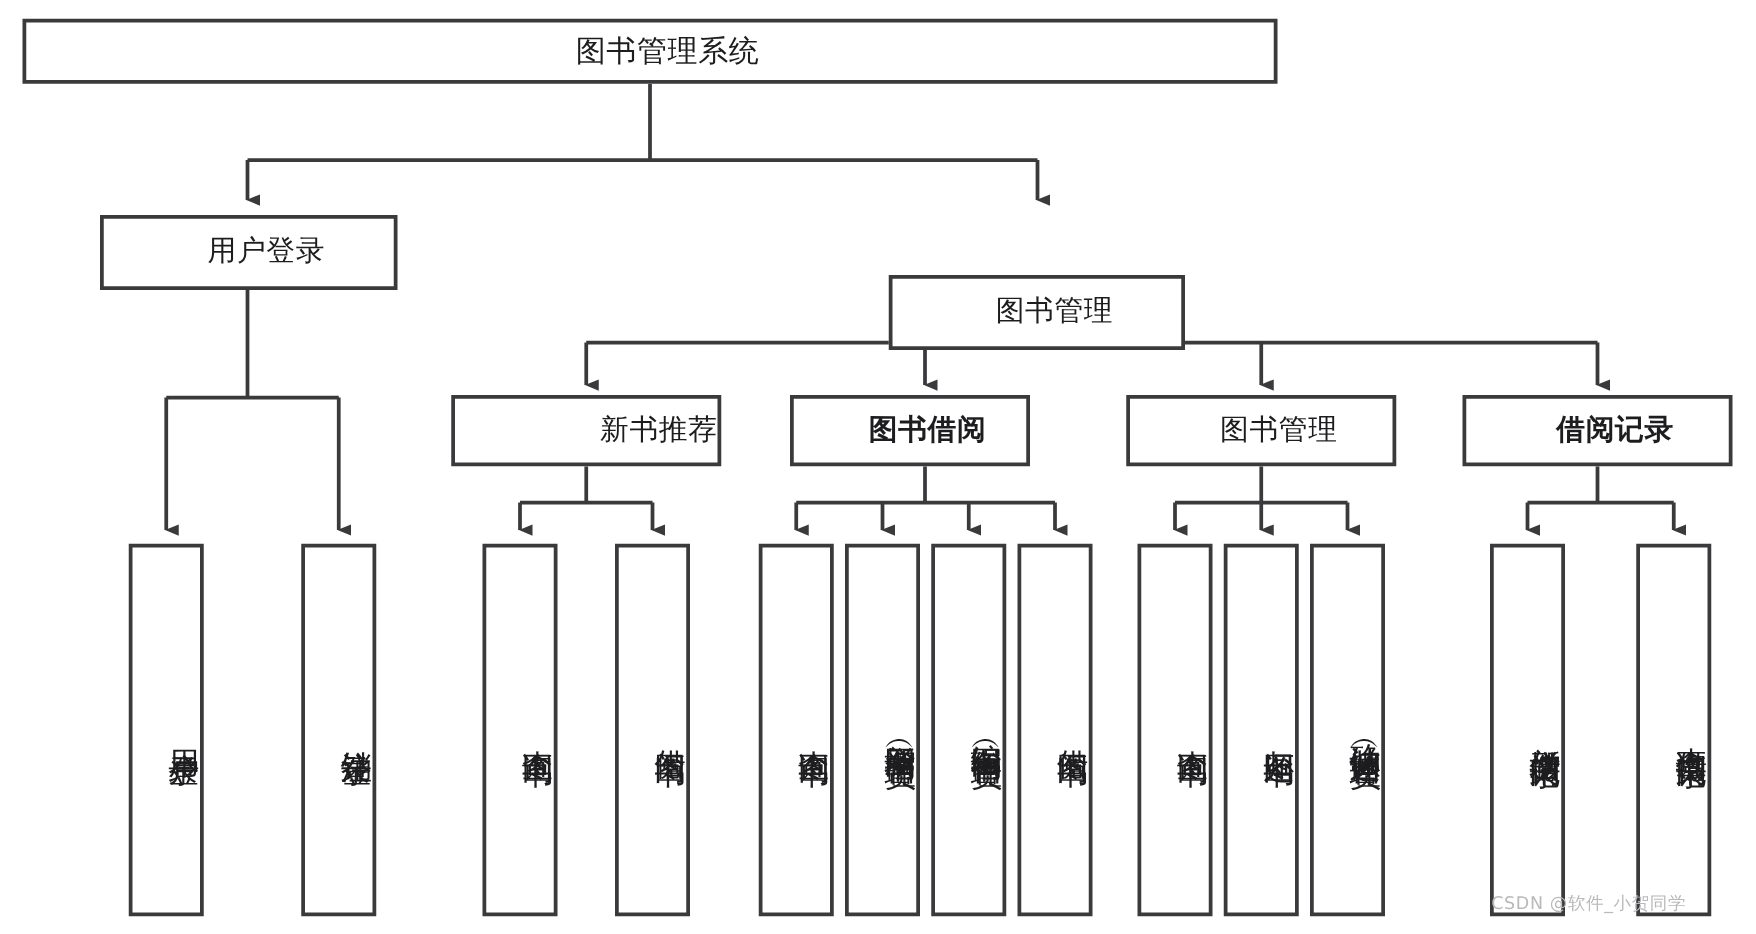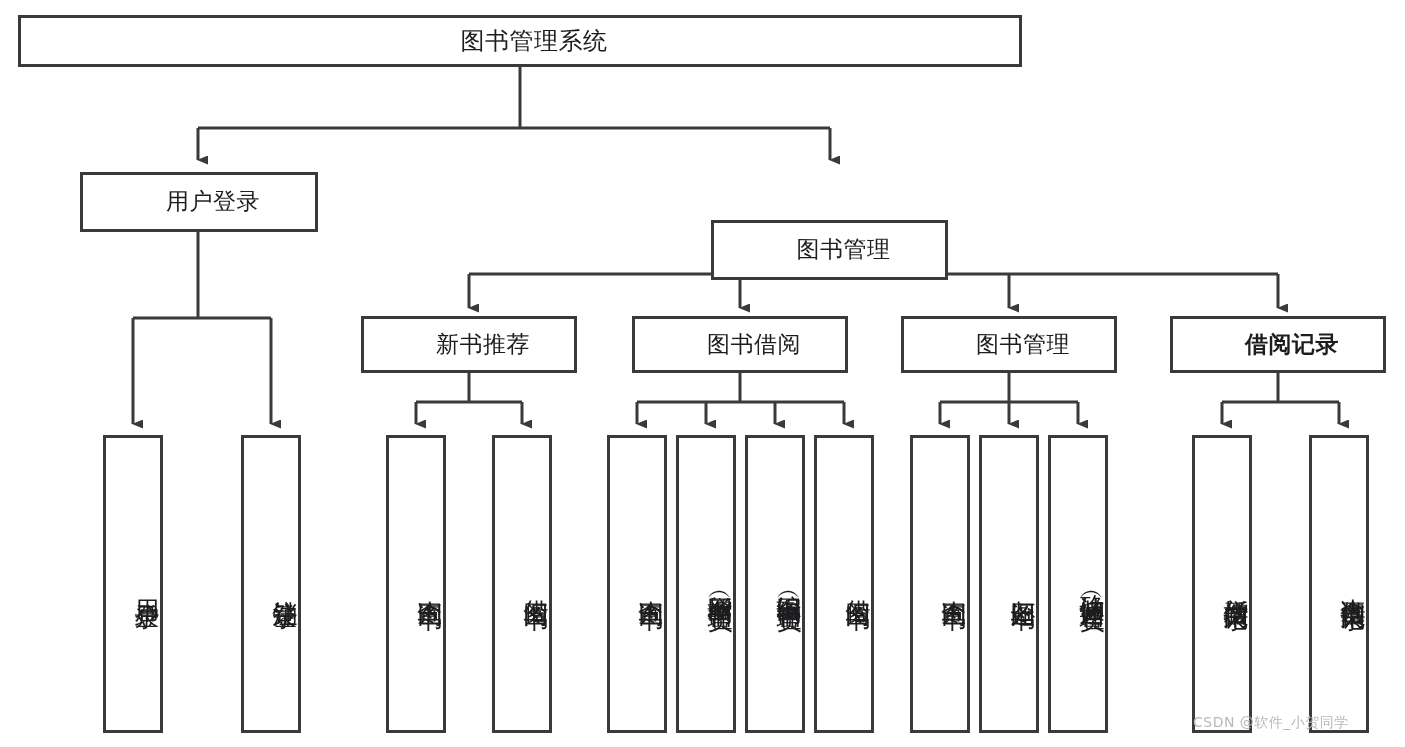--- a/index.html
+++ b/index.html
@@ -132,24 +132,24 @@
     <span class="node-label">图书管理系统</span>
   </div>
 
   <div class="node horizontal" style="left:80px; top:172px; width:238px; height:60px;">
     <span class="node-label">用户登录</span>
   </div>
   <div class="node horizontal" style="left:711px; top:172px; width:237px; height:60px;margin-top:48px;">
     <span class="node-label">图书管理</span>
   </div>
 
-  <div class="node horizontal" style="left:361px; top:316px; width:216px; height:57px;">
+  <div class="node horizontal" style="left:361px; top:316px; width:216px; height:57px;justify-content:flex-end;">
     <span class="node-label">新书推荐</span>
   </div>
-  <div class="node horizontal" style="left:632px; top:316px; width:216px; height:57px;">
+  <div class="node horizontal" style="left:632px; top:316px; width:192px; height:57px;font-weight:bold;">
     <span class="node-label">图书借阅</span>
   </div>
   <div class="node horizontal" style="left:901px; top:316px; width:216px; height:57px;">
     <span class="node-label">图书管理</span>
   </div>
   <div class="node horizontal" style="left:1170px; top:316px; width:216px; height:57px;font-weight:bold;">
     <span class="node-label">借阅记录</span>
   </div>
 
   <div class="node vertical" style="left:103px; top:435px; width:60px; height:298px;">

